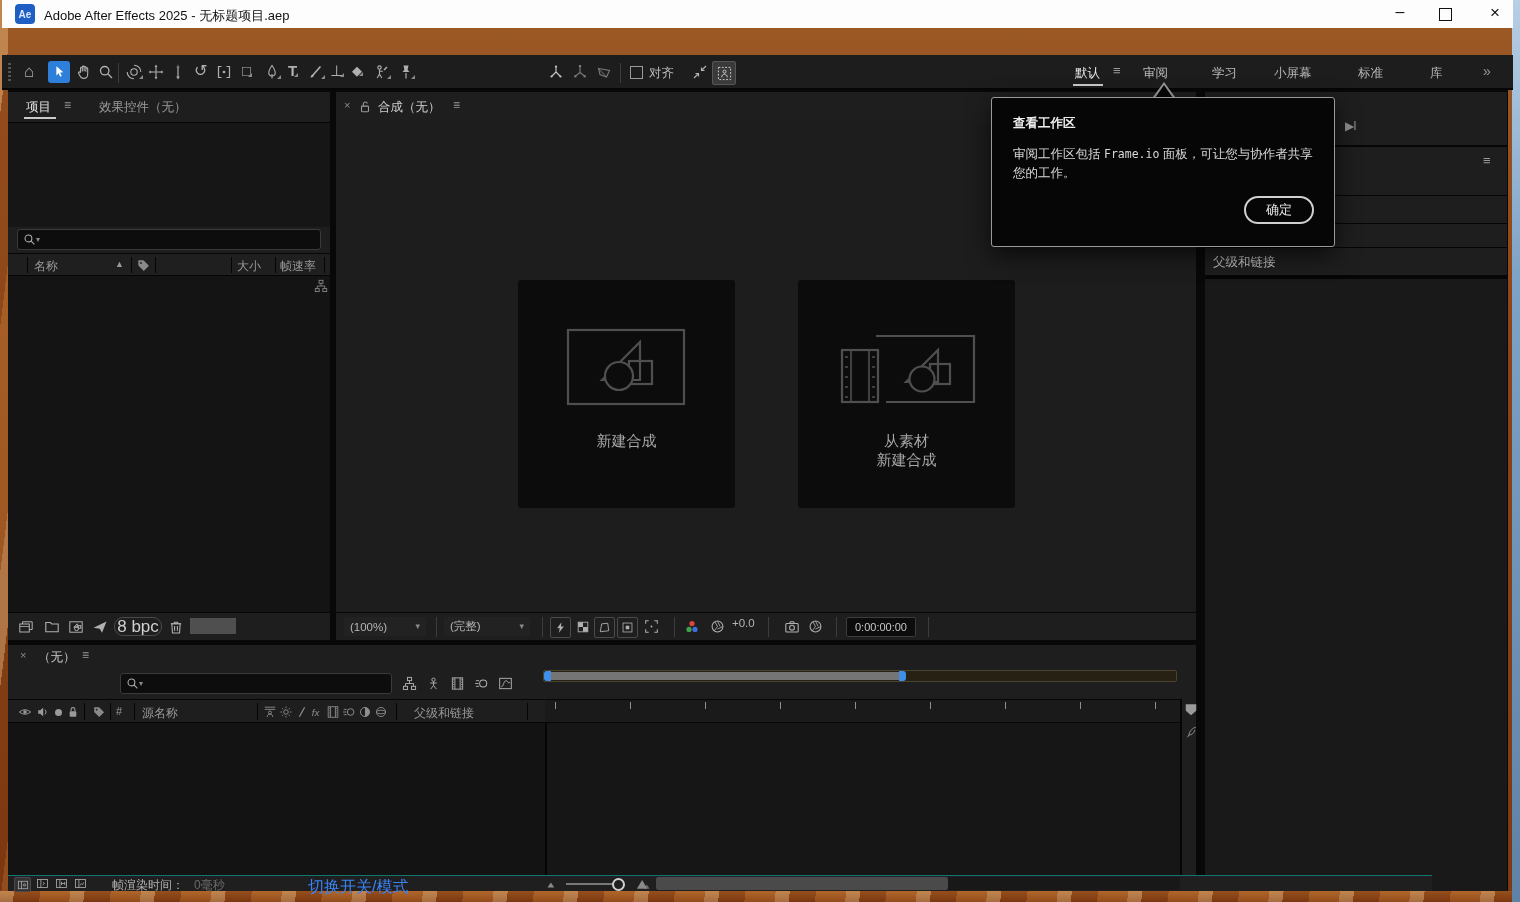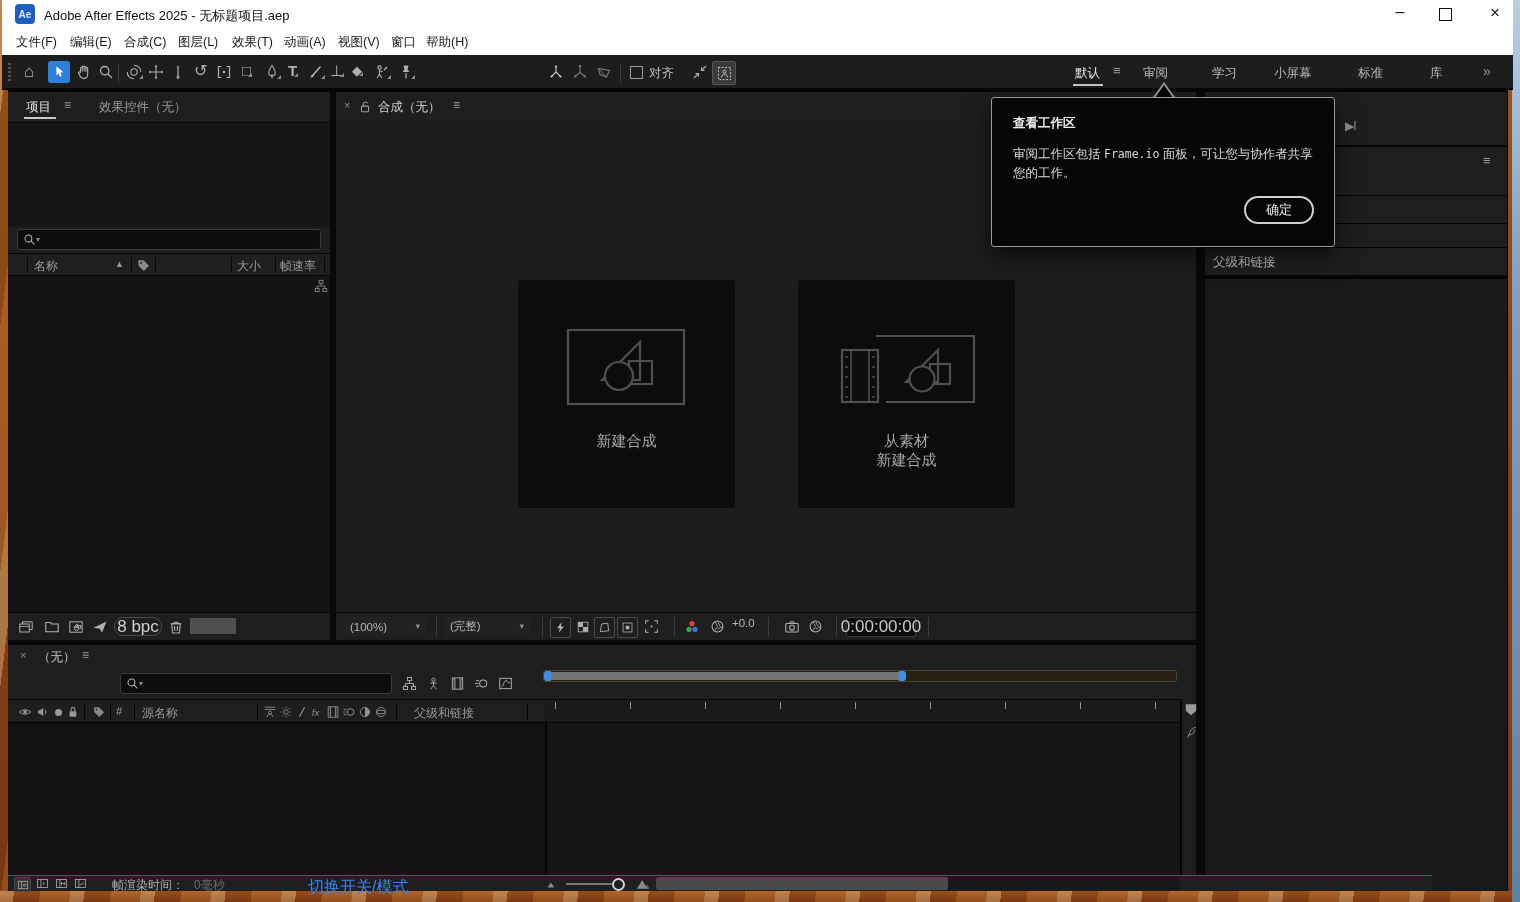--- a/index.html
+++ b/index.html
@@ -41,31 +41,20 @@
   <div class="a desk-tex" style="left:0;top:891px;width:1520px;height:11px;"></div>
   <div class="a blue-strip" style="left:1512px;top:0;width:8px;height:902px;"></div>
 
   <div class="a" style="left:2px;top:0;width:1511px;height:28px;background:#fdfdfd;">
     <div class="a" style="left:13px;top:4px;width:20px;height:20px;border-radius:4px;background:#1f5fc4;color:#dbe8ff;font-size:10px;font-weight:bold;display:flex;align-items:center;justify-content:center;">Ae</div>
     <div class="a txt" style="left:42px;top:7px;font-size:13px;color:#111;">Adobe After Effects 2025 - 无标题项目.aep</div>
     <div class="a glyph" style="left:1386px;top:4px;width:24px;text-align:center;font-size:16px;color:#111;">–</div>
     <div class="a" style="left:1437px;top:8px;width:11px;height:11px;border:1.2px solid #111;"></div>
     <div class="a glyph" style="left:1481px;top:4px;width:24px;text-align:center;font-size:17px;color:#111;">×</div>
   </div>
-  <div class="a" style="left:2px;top:28px;width:1511px;height:27px;background:#fdfdfd;">
-    <span class="a menuitem" style="left:14px;top:6px;">文件(F)</span>
-    <span class="a menuitem" style="left:68px;top:6px;">编辑(E)</span>
-    <span class="a menuitem" style="left:122px;top:6px;">合成(C)</span>
-    <span class="a menuitem" style="left:176px;top:6px;">图层(L)</span>
-    <span class="a menuitem" style="left:230px;top:6px;">效果(T)</span>
-    <span class="a menuitem" style="left:282px;top:6px;">动画(A)</span>
-    <span class="a menuitem" style="left:336px;top:6px;">视图(V)</span>
-    <span class="a menuitem" style="left:389px;top:6px;">窗口</span>
-    <span class="a menuitem" style="left:424px;top:6px;">帮助(H)</span>
-  </div>
 
   <div class="a" style="left:2px;top:55px;width:1511px;height:35px;background:#1d1d1d;border-bottom:2px solid #060606;box-sizing:border-box;">
     <div class="a" style="left:6px;top:8px;width:3px;height:19px;background:repeating-linear-gradient(180deg,#555 0 2px,transparent 2px 4px);"></div>
     <span class="a glyph" style="left:22px;top:8px;font-size:17px;">⌂</span>
     <span class="a" style="left:46px;top:6px;width:22px;height:22px;background:#2d7fd9;border-radius:3px;display:flex;align-items:center;justify-content:center;color:#fff;">
         <i class="icn" style="width:14px;height:14px;color:#fff;">
           <svg viewBox="0 0 16 16">
             <path d="M5 1.5 V12 l2.6-2.6 1.7 4 1.8-.8-1.7-3.9 3.6-.3 Z" fill="currentColor"></path>
           </svg>
         </i>
@@ -376,21 +365,21 @@
             <path d="M5.5 4.5 L6.5 2.8 H9.5 L10.5 4.5" fill="none" stroke-width="1.1"></path>
           </svg>
         </i>
       <i class="a icn" style="left:472px;top:6px;width:15px;height:15px;">
           <svg viewBox="0 0 16 16" stroke="currentColor" fill="none" stroke-width="1.1">
             <circle cx="8" cy="8" r="5.8"></circle>
             <path d="M8 2.2 L10.8 8 M13.8 8 L8 10.8 M4.2 13 L8 8 M8 8 L5.2 2.8" stroke-width=".9"></path>
           </svg>
         </i>
       <div class="a sep" style="left:500px;top:4px;"></div>
-      <span class="a" style="left:510px;top:4px;width:68px;height:18px;background:#0c0c0c;border:1px solid #3c3c3c;border-radius:2px;display:flex;align-items:center;justify-content:center;font-size:17px;color:#c8c8c8;">0:00:00:00</span>
+      <span class="a" style="left:510px;top:4px;width:68px;height:18px;background:#0c0c0c;border:1px solid #3c3c3c;border-radius:2px;display:flex;align-items:center;justify-content:center;font-size:11px;color:#c8c8c8;">0:00:00:00</span>
       <div class="a sep" style="left:592px;top:4px;"></div>
     </div>
   </div>
 
   <div class="a panel" style="left:1205px;top:92px;width:302px;height:799px;">
     <span class="a txt" style="left:140px;top:27px;font-size:12px;color:#8f8f8f;letter-spacing:-1px;">▶I</span>
     <div class="a hline" style="left:0;top:53px;width:302px;height:2px;background:#060606;"></div>
     <span class="a glyph" style="left:278px;top:62px;font-size:13px;color:#9a9a9a;">≡</span>
     <div class="a hline" style="left:0;top:103px;width:302px;"></div>
     <div class="a hline" style="left:0;top:131px;width:302px;"></div>

